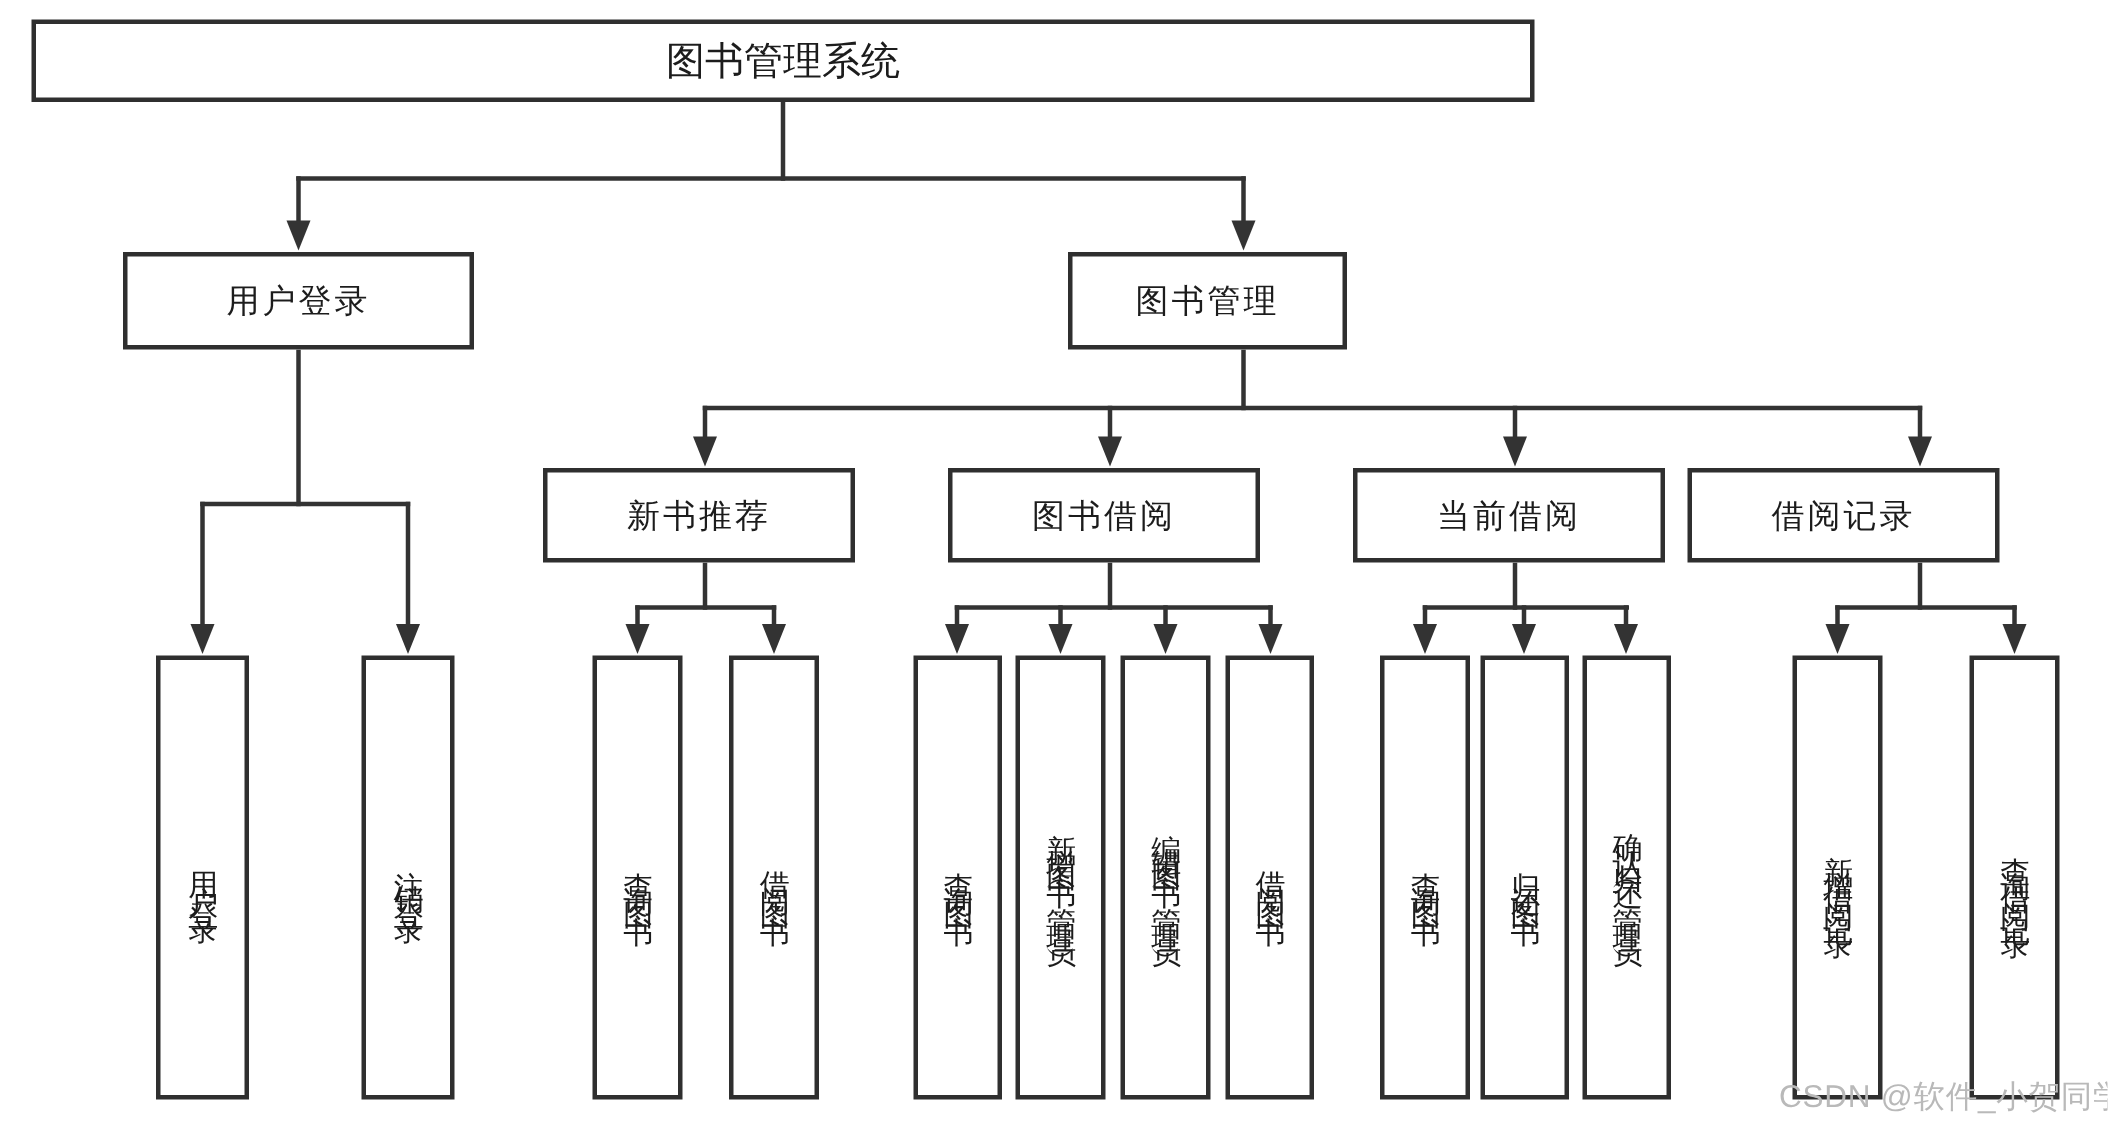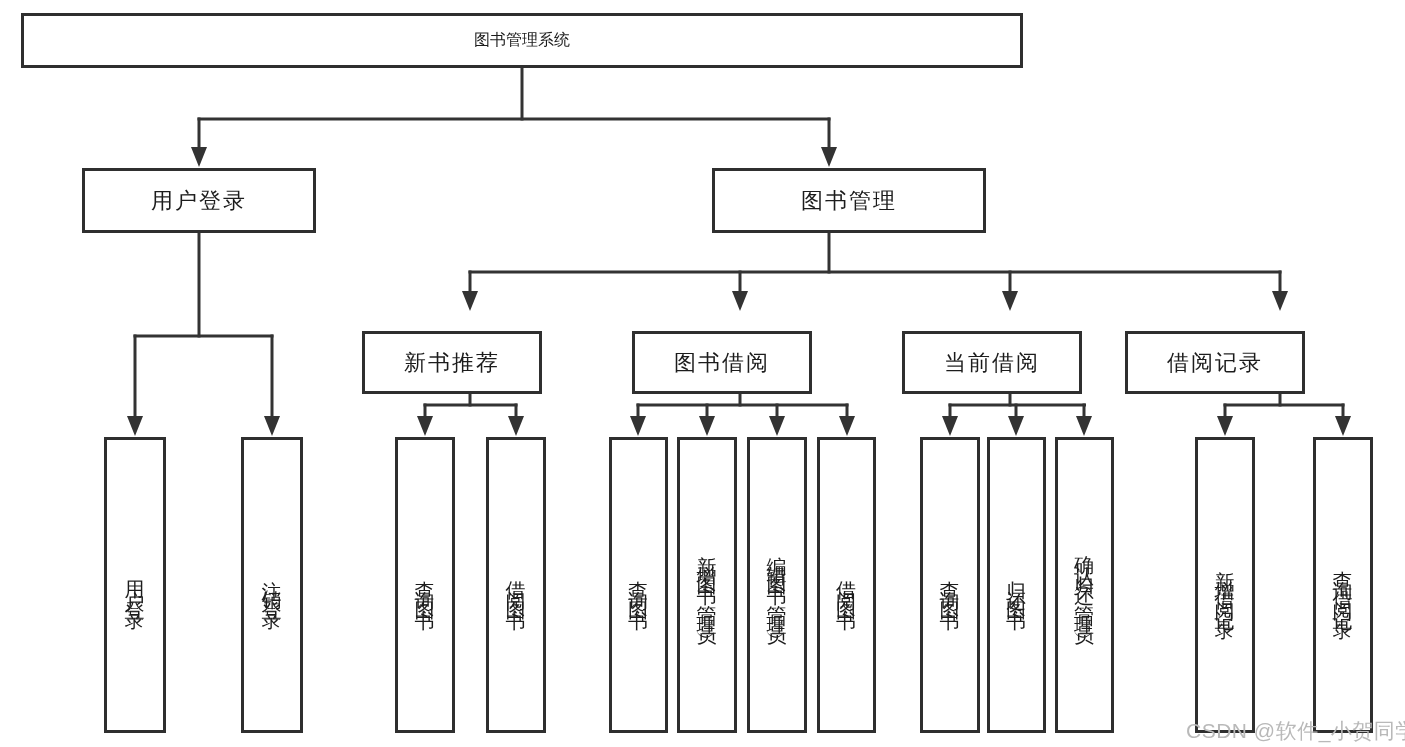--- a/index.html
+++ b/index.html
@@ -7,24 +7,24 @@
     width:1405px;height:747px;position:relative;background:#ffffff;
     font-family:"Liberation Sans",sans-serif;overflow:hidden;
   }
   #connector-layer{position:absolute;left:0;top:0;z-index:0;}
   .node{
     position:absolute;background:#ffffff;border:3px solid #2f2f2f;
     box-sizing:border-box;display:flex;align-items:center;justify-content:center;
     color:#1c1c1c;z-index:1;
   }
   .h-node{font-size:22px;letter-spacing:2px;}
-  #n-root{left:21px;top:13px;width:1002px;height:55px;font-size:16px;}
+  #n-root{left:21px;top:13px;width:1002px;height:55px;font-size:26px;}
   #n-user-login{left:82px;top:168px;width:234px;height:65px;}
-  #n-book-mgmt{left:712px;top:168px;width:274px;height:65px;}
-  .l3{top:312px;width:180px;height:63px;margin-top:19px;}
+  #n-book-mgmt{left:712px;top:168px;width:186px;height:65px;}
+  .l3{top:312px;width:208px;height:63px;}
   #n-new-book-rec{left:362px;}
   #n-book-borrow{left:632px;text-align:center;}
   #n-current-borrow{left:902px;font-family:Liberation Serif, serif;}
   #n-borrow-records{left:1125px;}
   .leaf{top:437px;height:296px;}
   .leaf .vtext{
     writing-mode:vertical-rl;text-orientation:mixed;
     font-size:20px;letter-spacing:10px;line-height:1.1;white-space:nowrap;
   }
   #lf-user-login{left:104px;width:62px;}

